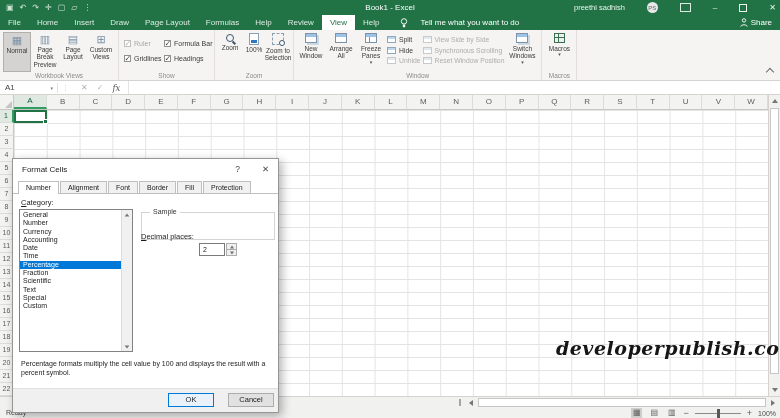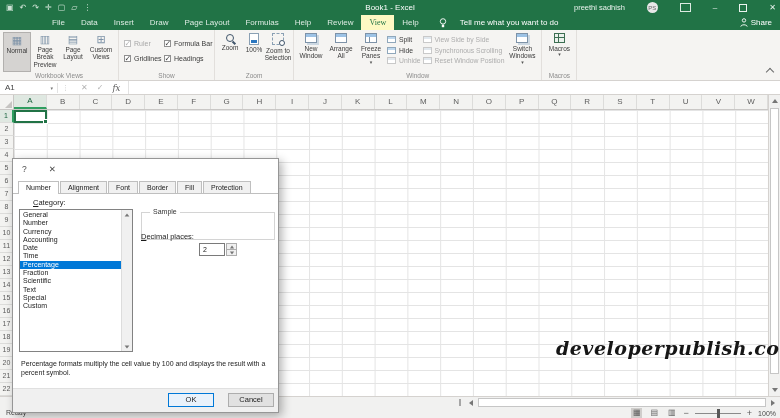--- a/index.html
+++ b/index.html
@@ -11,21 +11,21 @@
   .tb-title{position:absolute;left:0;right:0;top:0;height:15px;text-align:center;font-size:8px;line-height:15px;color:#fff;}
   .tb-right{position:absolute;right:4px;top:0;height:15px;display:flex;align-items:center;gap:22px;}
   .tb-user{font-size:7.5px;color:#eaf3ee;}
   .avatar{width:11px;height:11px;border-radius:50%;background:#e8e8e8;color:#666;font-size:6px;display:flex;align-items:center;justify-content:center;}
   .ribdisp{width:9px;height:7px;border:1px solid #dceae2;position:relative;}
   .winbtn{color:#eaf3ee;font-size:8px;line-height:15px;}
   .btn-restore{width:6px;height:6px;border:1px solid #eaf3ee;}
   
   .tabrow{position:absolute;top:15px;left:0;right:0;height:15px;background:#217346;display:flex;color:#dcebe2;font-size:8px;}
   .rtab{padding:0 8px;display:flex;align-items:center;}
-  .rtab.active{background:#fef9c3;color:#217346;font-family:Liberation Serif, serif;}
+  .rtab.active{background:#ffffff;color:#217346;}
   .tellme{display:flex;align-items:center;gap:13px;padding-left:12px;color:#fff;}
   .share{position:absolute;right:8px;top:15px;height:15px;display:flex;align-items:center;gap:3px;color:#fff;font-size:8px;}
   
   .ribbon{position:absolute;top:30px;left:0;right:0;height:51px;background:#f5f4f2;border-bottom:1px solid #d5d2cf;display:flex;box-sizing:border-box;}
   .rgroup{position:relative;border-right:1px solid #e2dfdc;box-sizing:border-box;}
   .glabel{position:absolute;bottom:1px;left:0;right:0;text-align:center;font-size:6.5px;color:#8c8c8c;}
   .gbody{display:flex;height:40px;padding:2px 3px 0 3px;}
   .bigbtn{width:28px;display:flex;flex-direction:column;align-items:center;padding-top:1px;color:#3b3b3b;font-size:6.5px;text-align:center;line-height:1.12;box-sizing:border-box;}
   .bigbtn .bicon{font-size:11px;color:#7e93a8;height:13px;line-height:13px;}
   .bigbtn.pressed{background:#d5d3d1;border:1px solid #b2b0ae;}
@@ -107,21 +107,21 @@
   .dtitle{height:20px;display:flex;align-items:center;padding:0 9px;}
   .dtitle .t{flex:1;font-size:8px;}
   .dhelp{color:#4a4a4a;font-size:8.5px;margin-right:22px;}
   .dclose{color:#4a4a4a;font-size:8.5px;}
   .dtabs{display:flex;padding:0 5px;height:15px;align-items:flex-end;border-bottom:1px solid #bfbfbf;box-sizing:border-box;}
   .dtab{padding:2px 7px;border:1px solid #bfbfbf;border-bottom:none;background:#f1f1f1;margin-right:1px;font-size:7px;position:relative;z-index:1;}
   .dtab.active{background:#fff;margin-bottom:-1px;padding-bottom:3px;z-index:2;}
   .dbody{position:absolute;left:0;right:0;top:36px;bottom:23px;}
   .acc{display:block;}
   .acc::first-letter{text-decoration:underline;}
-  .catlabel{position:absolute;left:20px;top:3px;}
+  .catlabel{position:absolute;left:8px;top:3px;}
   .listbox{position:absolute;left:6px;top:14px;width:114px;height:143px;border:1px solid #828282;background:#fff;box-sizing:border-box;overflow:hidden;}
   .lbitems{position:absolute;left:0;top:1px;right:10px;}
   .lbitem{height:8.3px;line-height:8.3px;padding-left:3px;font-size:7px;white-space:nowrap;}
   .lbitem.sel{background:#0078d7;color:#fff;}
   .lbscroll{position:absolute;right:0;top:0;bottom:0;width:10px;background:#f0f0f0;border-left:1px solid #dcdcdc;}
   .lb-up{position:absolute;top:0;left:0;width:9px;height:9px;}
   .lb-up .tri,.lb-down .tri{margin-top:2.5px;transform:scale(.8);}
   .lb-down{position:absolute;bottom:0;left:0;width:9px;height:9px;}
   .samplebox{position:absolute;left:128px;top:17px;width:132px;height:26px;border:1px solid #d4d4d4;}
   .samplelabel{position:absolute;left:8px;top:-5px;background:#fff;padding:0 3px;font-size:7px;color:#333;}
@@ -159,23 +159,23 @@
       <span class="tb-user">preethi sadhish</span>
       <span class="avatar">PS</span>
       <span class="ribdisp"></span>
       <span class="winbtn">–</span>
       <span class="btn-restore"></span>
       <span class="winbtn">✕</span>
     </div>
   </div>
 
   <div class="tabrow">
-    <div id="ribbonTabs" style="display:flex;padding-left:44px;">
+    <div id="ribbonTabs" style="display:flex;">
         <div class="rtab">File</div>
-        <div class="rtab">Data</div>
+        <div class="rtab">Home</div>
         <div class="rtab">Insert</div>
         <div class="rtab">Draw</div>
         <div class="rtab">Page Layout</div>
         <div class="rtab">Formulas</div>
         <div class="rtab">Help</div>
         <div class="rtab">Review</div>
         <div class="rtab active">View</div>
         <div class="rtab">Help</div>
       </div>
     <div class="tellme">
@@ -420,20 +420,21 @@
         </div>
       <span class="sb-plus">+</span>
       <span>100%</span>
     </div>
   </div>
 
   <div class="watermark">developerpublish.com</div>
 
   <div class="dialog">
     <div class="dtitle">
+      <span class="t">Format Cells</span>
       <span class="dhelp">?</span>
       <span class="dclose">✕</span>
     </div>
     <div class="dtabs" id="dialogTabs">
         <div class="dtab active">Number</div>
         <div class="dtab">Alignment</div>
         <div class="dtab">Font</div>
         <div class="dtab">Border</div>
         <div class="dtab">Fill</div>
         <div class="dtab">Protection</div>

